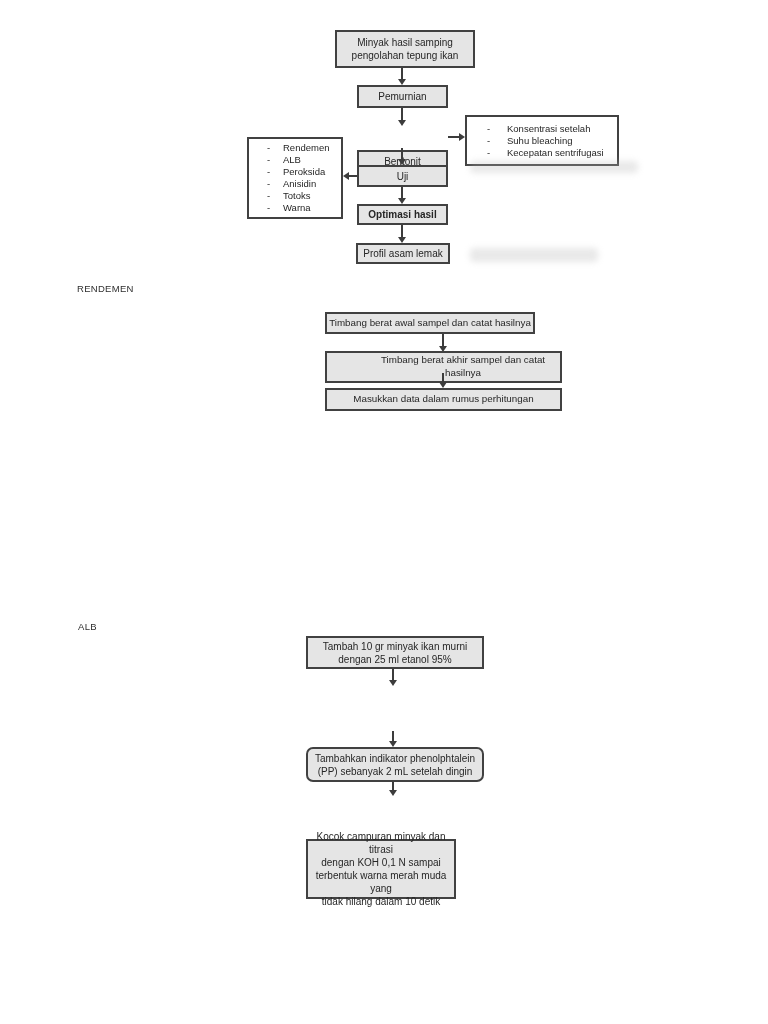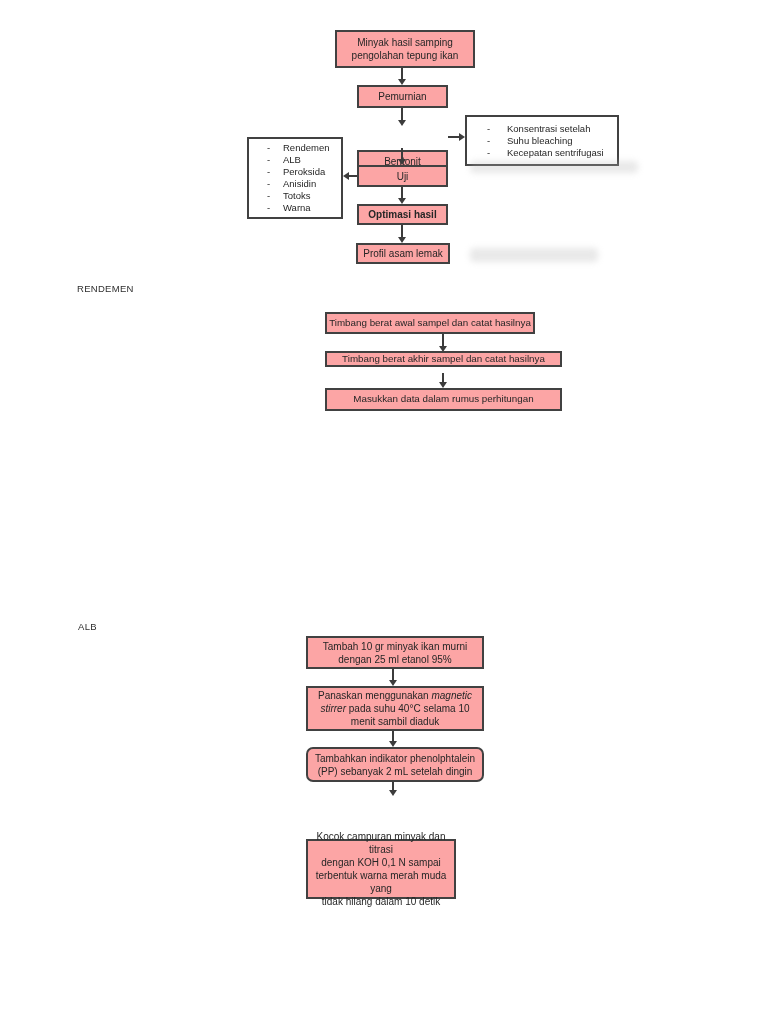--- a/index.html
+++ b/index.html
@@ -14,21 +14,21 @@
     background: #ffffff;
     font-family: "Liberation Sans", "DejaVu Sans", sans-serif;
     color: #262626;
     overflow: hidden;
   }
   
   .fbox {
     position: absolute;
     box-sizing: border-box;
     border: 2px solid #414141;
-    background: #fca5a5;
+    background: #e5e5e5;
     display: flex;
     align-items: center;
     justify-content: center;
     text-align: center;
     font-size: 10px;
     line-height: 1.3;
   }
   .fbox .txt { white-space: pre-line; width: 100%; padding: 0 2px; }
   
   .flist {
@@ -207,21 +207,21 @@
 
   <div class="fbox" style="left:325px; top:312px; width:210px; height:22px; font-size:9.8px;">
     <div class="txt">Timbang berat awal sampel dan catat hasilnya</div>
   </div>
 
   <div class="varrow" style="left:438px; top:334px; height:18px;">
     <div class="shaft"></div>
       <div class="head"></div>
   </div>
 
-  <div class="fbox" style="left:325px; top:351px; width:237px; height:16px; font-size:9.8px;">
+  <div class="fbox" style="left:325px; top:351px; width:237px; height:32px; font-size:9.8px;padding-left:39px;">
     <div class="txt">Timbang berat akhir sampel dan catat hasilnya</div>
   </div>
 
   <div class="varrow" style="left:438px; top:373px; height:15px;">
     <div class="shaft"></div>
       <div class="head"></div>
   </div>
 
   <div class="fbox" style="left:325px; top:388px; width:237px; height:23px; font-size:9.8px;">
     <div class="txt">Masukkan data dalam rumus perhitungan</div>
@@ -232,25 +232,20 @@
   <div class="fbox" style="left:306px; top:636px; width:178px; height:33px;">
     <div class="txt">Tambah 10 gr minyak ikan murni
 dengan 25 ml etanol 95%</div>
   </div>
 
   <div class="varrow" style="left:388px; top:669px; height:17px;">
     <div class="shaft"></div>
       <div class="head"></div>
   </div>
 
-  <div class="fbox" style="left:306px; top:686px; width:178px; height:45px;">
-    <div class="txt"><span>Panaskan menggunakan </span><span class="italic">magnetic
-stirrer</span><span> pada suhu 40°C selama 10
-menit sambil diaduk</span></div>
-  </div>
 
   <div class="varrow" style="left:388px; top:731px; height:16px;">
     <div class="shaft"></div>
       <div class="head"></div>
   </div>
 
   <div class="fbox" style="left:306px; top:747px; width:178px; height:35px;border-radius:7px;">
     <div class="txt">Tambahkan indikator phenolphtalein
 (PP) sebanyak 2 mL setelah dingin</div>
   </div>

